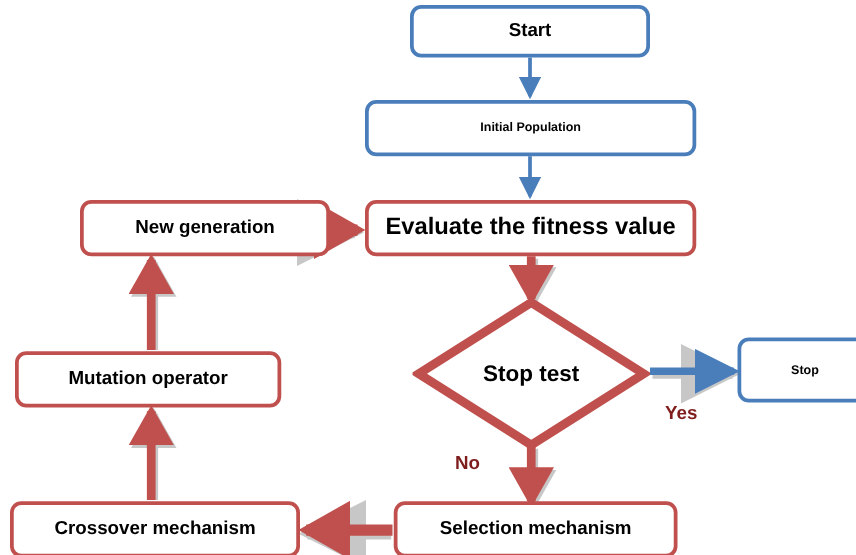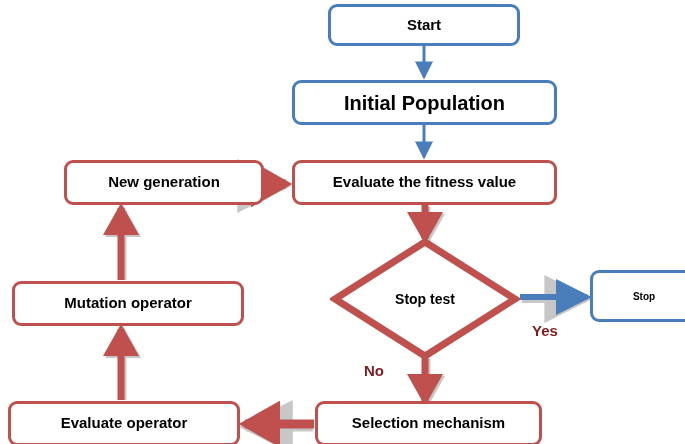--- a/index.html
+++ b/index.html
@@ -131,52 +131,52 @@
 
     <line x1="121" y1="280" x2="121" y2="208" stroke="#c0504d" stroke-width="7" marker-end="url(#arrow-red)"></line>
 
     <line x1="219" y1="184" x2="286" y2="184" stroke="#c0504d" stroke-width="9" marker-end="url(#arrow-red)"></line>
   </svg>
 
   <div class="node blue" style="left:328px; top:4px; width:192px; height:42px; font-size:15px;">
     <span class="node-label">Start</span>
   </div>
 
-  <div class="node blue" style="left:292px; top:80px; width:265px; height:45px; font-size:20px;">
+  <div class="node blue" style="left:292px; top:80px; width:265px; height:45px; font-size:10px;">
     <span class="node-label">Initial Population</span>
   </div>
 
-  <div class="node red" style="left:292px; top:160px; width:265px; height:45px; font-size:15px;">
+  <div class="node red" style="left:292px; top:160px; width:265px; height:45px; font-size:19px;">
     <span class="node-label">Evaluate the fitness value</span>
   </div>
 
   <div class="node red" style="left:18px; top:160px; width:200px; height:45px; font-size:15px;margin-left:46px;">
     <span class="node-label">New generation</span>
   </div>
 
-  <div class="node red" style="left:12px; top:281px; width:232px; height:45px; font-size:15px;">
+  <div class="node red" style="left:12px; top:281px; width:213px; height:45px; font-size:15px;">
     <span class="node-label">Mutation operator</span>
   </div>
 
   <div class="node red" style="left:8px; top:401px; width:232px; height:45px; font-size:15px;">
-    <span class="node-label">Evaluate operator</span>
+    <span class="node-label">Crossover mechanism</span>
   </div>
 
   <div class="node red" style="left:315px; top:401px; width:227px; height:45px; font-size:15px;">
     <span class="node-label">Selection mechanism</span>
   </div>
 
   <div class="node blue" style="left:590px; top:270px; width:108px; height:52px; font-size:10px;text-align:right;">
     <span class="node-label">Stop</span>
   </div>
 
   <div class="decision" style="left:330px; top:237px; width:190px; height:124px;">
     <svg class="dia-svg" width="190" height="124" viewBox="0 0 190 124" xmlns="http://www.w3.org/2000/svg">
       <polygon points="95,5 185,62 95,119 5,62" fill="#ffffff" stroke="#c0504d" stroke-width="7" stroke-linejoin="miter"></polygon>
     </svg>
-    <span class="decision-label" style="font-size:14px;">Stop test</span>
+    <span class="decision-label" style="font-size:18px;">Stop test</span>
   </div>
 
   <div class="edge-label" style="left:532px; top:322px; font-size:15px;">Yes</div>
 
   <div class="edge-label" style="left:364px; top:362px; font-size:15px;">No</div>
 
 </div>
 
 </body></html>

